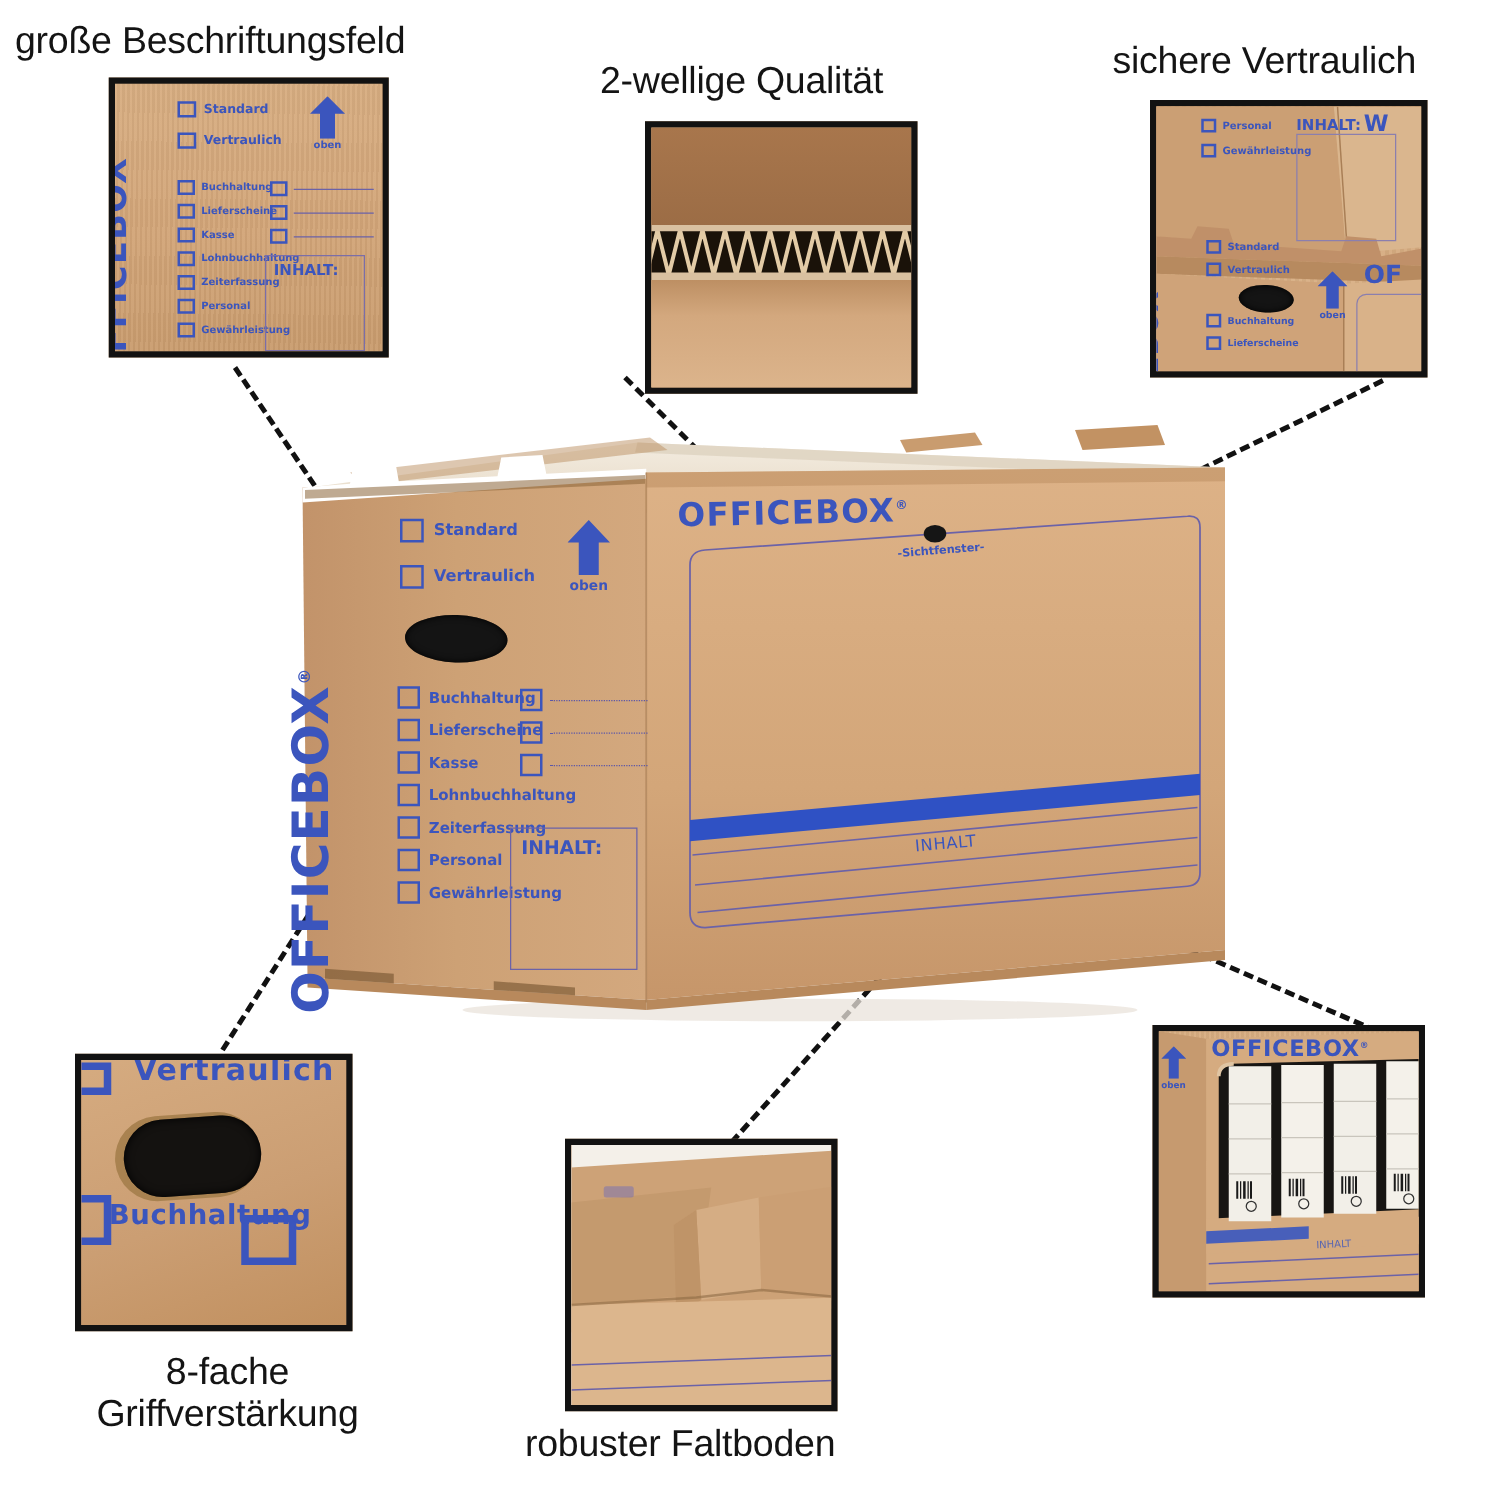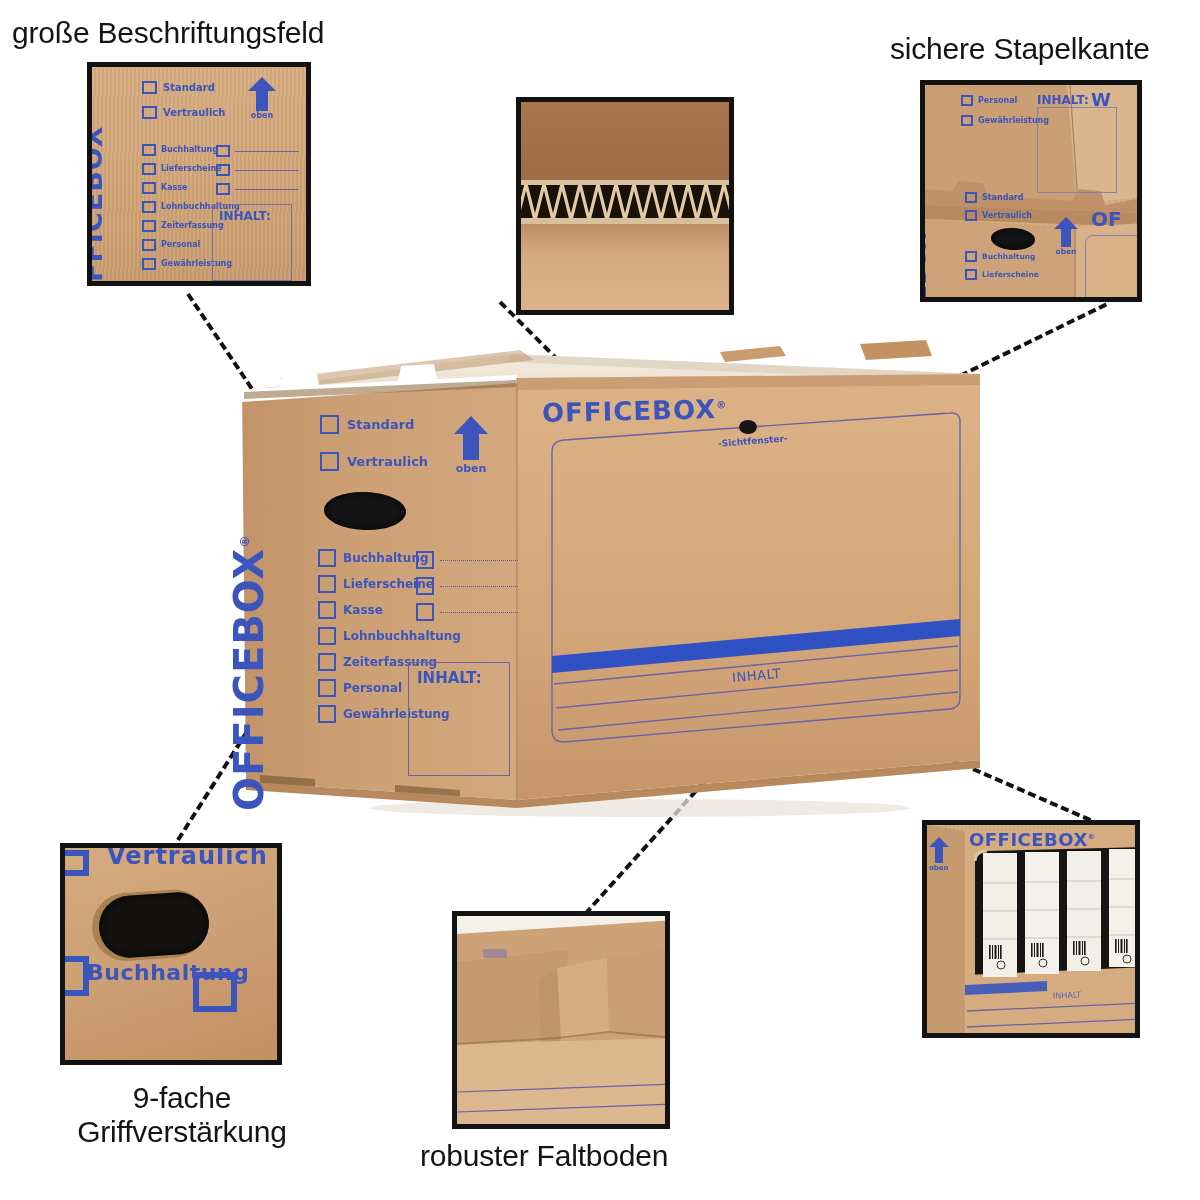--- a/index.html
+++ b/index.html
@@ -67,24 +67,25 @@
 
   .sm{font-size:9px;font-weight:700;font-family:"DejaVu Sans",sans-serif;color:#3b55bd;letter-spacing:.2px;}
 </style>
 </head>
 <body>
 
 <div id="stage">
 
   <div class="callout-label" style="left:12px;top:16px;">große Beschriftungsfeld</div>
 
-
-  <div class="callout-label" style="left:890px;top:32px;">sichere Stapelkante</div>
-
-  <div class="callout-label" style="left:52px;top:1081px;width:260px;text-align:center;">9-fache
+  <div class="callout-label" style="left:480px;top:48px;">2-wellige Qualität</div>
+
+  <div class="callout-label" style="left:890px;top:32px;">sichere Vertraulich</div>
+
+  <div class="callout-label" style="left:52px;top:1081px;width:260px;text-align:center;">8-fache
 Griffverstärkung</div>
 
   <div class="callout-label" style="left:420px;top:1139px;">robuster Faltboden</div>
 
 
   <div class="dash" style="left:188px;top:292px;width:220px;transform:rotate(56deg);"></div>
 
   <div class="dash" style="left:500px;top:300px;width:120px;transform:rotate(45deg);"></div>
 
   <div class="dash" style="left:896px;top:405px;width:234px;transform:rotate(-26deg);"></div>

